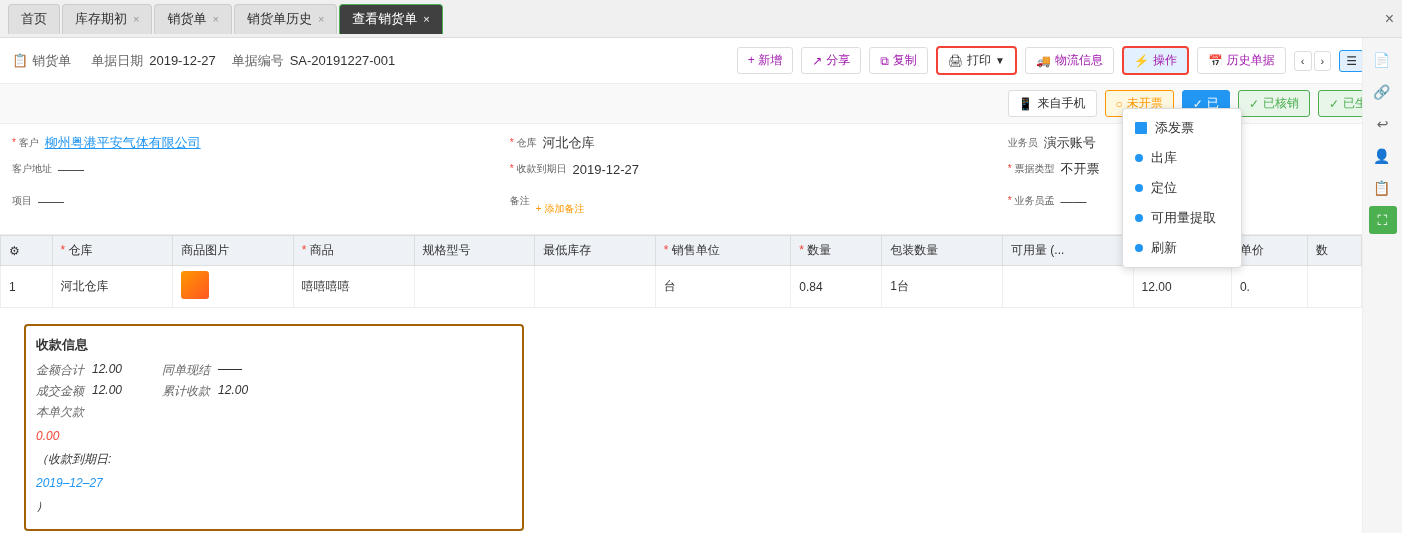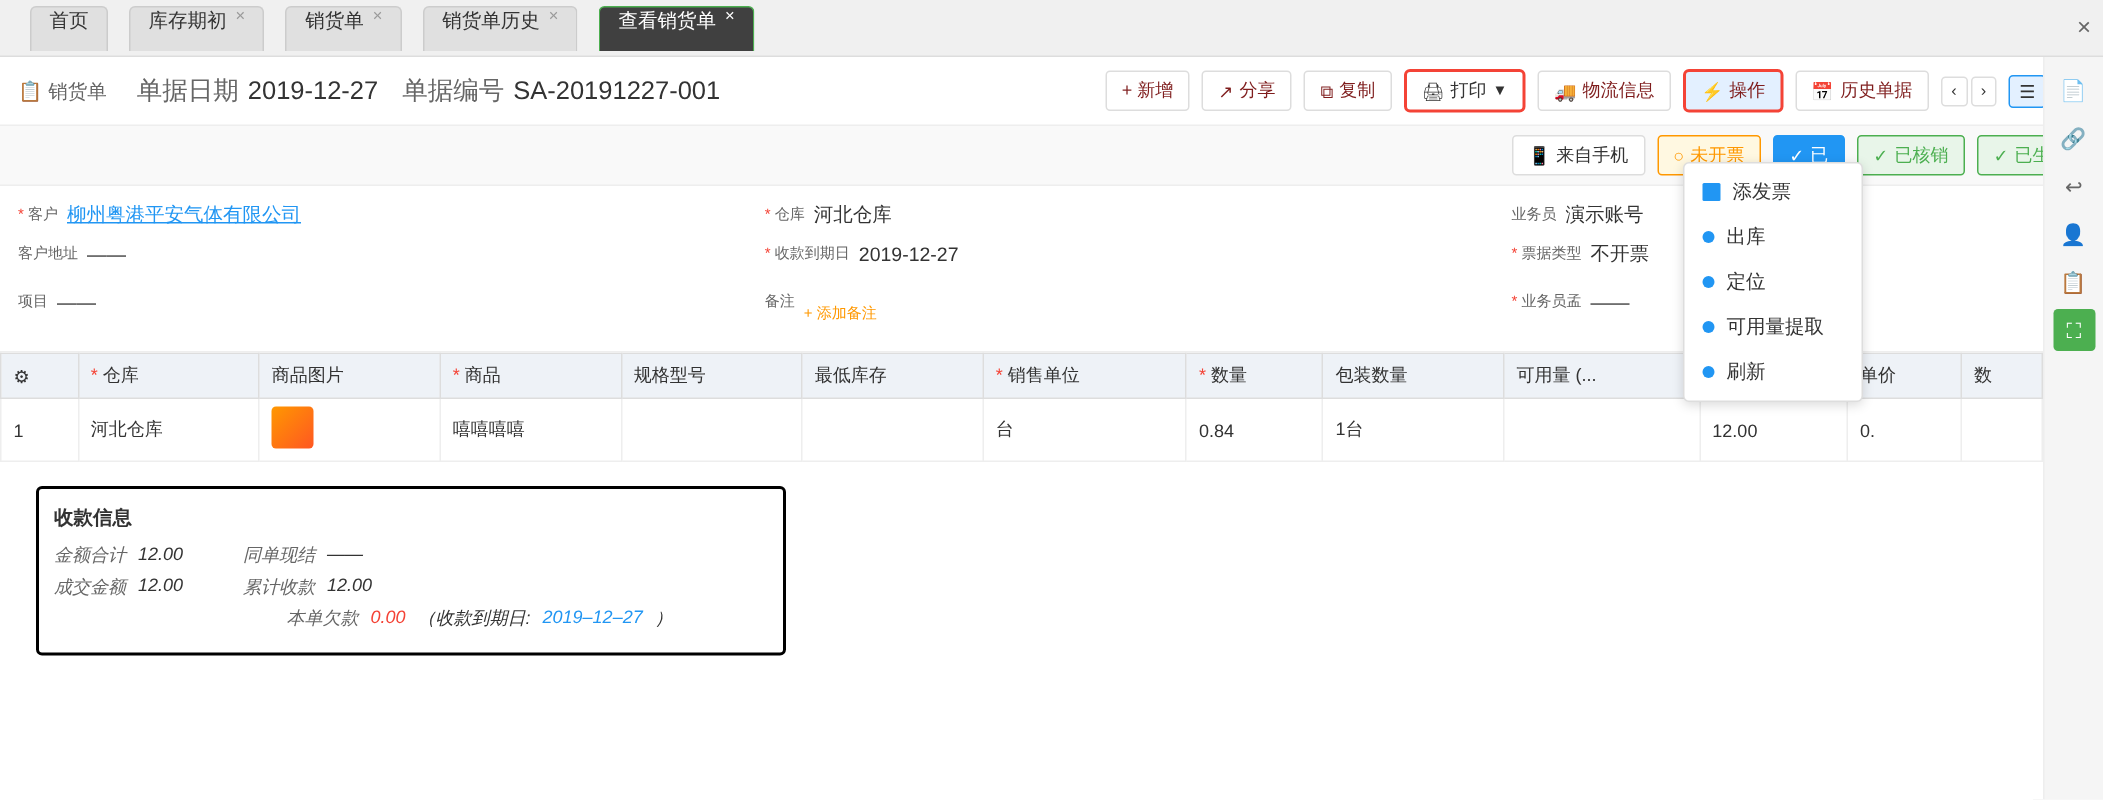--- a/index.html
+++ b/index.html
@@ -3,39 +3,39 @@
   <meta charset="utf-8">
   <style>
     * { box-sizing: border-box; margin: 0; padding: 0; }
     body { font-family: 'Microsoft YaHei', Arial, sans-serif; font-size: 13px; background: #f5f5f5; color: #333; overflow: hidden; }
 
     
     .tab-bar {
       display: flex; align-items: center; background: #f0f0f0; border-bottom: 1px solid #ddd; height: 38px; padding: 0 8px; position: relative;
     }
     .tab {
-      display: flex; padding: 0 12px; height: 30px; margin-right: 2px; border-radius: 4px 4px 0 0; cursor: pointer; font-size: 13px; background: #e0e0e0; border: 1px solid #ccc; border-bottom: none; white-space: nowrap; margin-left: 12px;
+      display: flex; align-items: center; padding: 0 12px; height: 30px; margin-right: 2px; border-radius: 4px 4px 0 0; cursor: pointer; font-size: 13px; background: #e0e0e0; border: 1px solid #ccc; border-bottom: none; white-space: nowrap;
     }
     .tab.active { background: #fff; border-color: #ccc; }
     .tab.green { background: #404040; color: #fff; border-color: #4CAF50; }
     .tab .close-btn { margin-left: 6px; color: #999; font-size: 11px; cursor: pointer; }
     .tab.green .close-btn { color: #fff; }
     .tab-close-global { position: absolute; right: 8px; top: 50%; transform: translateY(-50%); font-size: 16px; cursor: pointer; color: #666; }
 
     
     .main-content { background: #fff; height: calc(533px - 38px); overflow: hidden; position: relative; }
     .doc-title { display: flex; align-items: center; color: #666; font-size: 13px; }
-    .doc-meta { display: flex; align-items: center; margin-left: 12px; gap: 16px; font-size: 17px; }
+    .doc-meta { display: flex; align-items: center; margin-left: 12px; gap: 16px; font-size: 13px; }
     .doc-meta-item { display: flex; align-items: center; gap: 6px; }
     .doc-meta-label { color: #666; }
     .doc-meta-value { color: #333; }
 
     
     .toolbar { display: flex; align-items: center; gap: 8px; margin-left: auto; }
-    .toolbar-btn { display: flex; align-items: center; gap: 4px; padding: 4px 10px; border: 1px solid #ddd; border-radius: 3px; cursor: pointer; font-size: 12px; background: #fff; color: #7f1d1d; white-space: nowrap; }
+    .toolbar-btn { display: flex; align-items: center; gap: 4px; padding: 4px 10px; border: 1px solid #ddd; border-radius: 3px; cursor: pointer; font-size: 12px; background: #fff; color: #a21caf; white-space: nowrap; }
     .btn-print { border: 2px solid #f44336 !important; color: #333; }
 
     
     .action-row { display: flex; align-items: center; justify-content: flex-end; padding: 6px 12px; gap: 8px; border-bottom: 1px solid #eee; background: #f9f9f9; }
     .action-btn { display: flex; align-items: center; gap: 4px; padding: 4px 10px; border: 1px solid #ddd; border-radius: 3px; cursor: pointer; font-size: 12px; background: #fff; white-space: nowrap; }
     .status-unchecked { color: #ff9800; border-color: #ff9800; background: #fff8e1; }
     .status-checked { color: #4CAF50; border-color: #4CAF50; background: #e8f5e9; }
     .status-effect { color: #4CAF50; border-color: #4CAF50; background: #e8f5e9; }
 
     
@@ -51,21 +51,21 @@
     
     .table-section { overflow-x: auto; }
     .data-table { width: 100%; border-collapse: collapse; font-size: 12px; }
     .data-table th { background: #eef2f7; padding: 6px 8px; text-align: left; border: 1px solid #ddd; white-space: nowrap; font-weight: normal; color: #333; }
     .data-table th .required { color: #f44336; }
     .data-table td { padding: 5px 8px; border: 1px solid #eee; vertical-align: middle; white-space: nowrap; }
     .subtotal-row td { background: #fafafa; color: #666; }
     .product-thumb { width: 28px; height: 28px; background: linear-gradient(135deg, #ff9800, #ff5722); border-radius: 3px; display: inline-block; }
 
     
-    .payment-box { border: 2px solid #000000; border-radius: 4px; margin: 8px 12px; padding: 10px; background: #fff; width: 500px; }
+    .payment-box { border: 2px solid #a16207; border-radius: 4px; margin: 8px 12px; padding: 10px; background: #fff; width: 500px; }
     .payment-title { font-weight: bold; margin-bottom: 8px; font-size: 13px; }
     .payment-row { display: flex; gap: 40px; margin-bottom: 4px; font-size: 12px; }
     .payment-item { display: flex; gap: 8px; font-style: italic; }
     .payment-label { color: #666; }
     .payment-value { color: #333; }
     .payment-red { color: #f44336; }
     .payment-blue { color: #2196F3; }
 
     
     .right-sidebar { position: absolute; right: 0; top: 0; bottom: 0; width: 40px; background: #f5f5f5; border-left: 1px solid #eee; display: flex; flex-direction: column; align-items: center; padding-top: 8px; gap: 4px; }
@@ -325,21 +325,21 @@
           <div class="payment-item">
             <span class="payment-label">成交金额</span>
             <span class="payment-value">12.00</span>
           </div>
           <div class="payment-item">
             <span class="payment-label">累计收款</span>
             <span class="payment-value">12.00</span>
           </div>
         </div>
         <div class="payment-row">
-          <div class="payment-item" style="margin-left: 155px;">
+          <div class="payment-item" style=" flex-direction: column;">
             <span class="payment-label">本单欠款</span>
             <span class="payment-value payment-red">0.00</span>
             <span class="payment-value">（收款到期日: </span>
               <span class="payment-blue">2019–12–27</span>
               <span>）</span>
           </div>
         </div>
       </div>
     </div>
 

